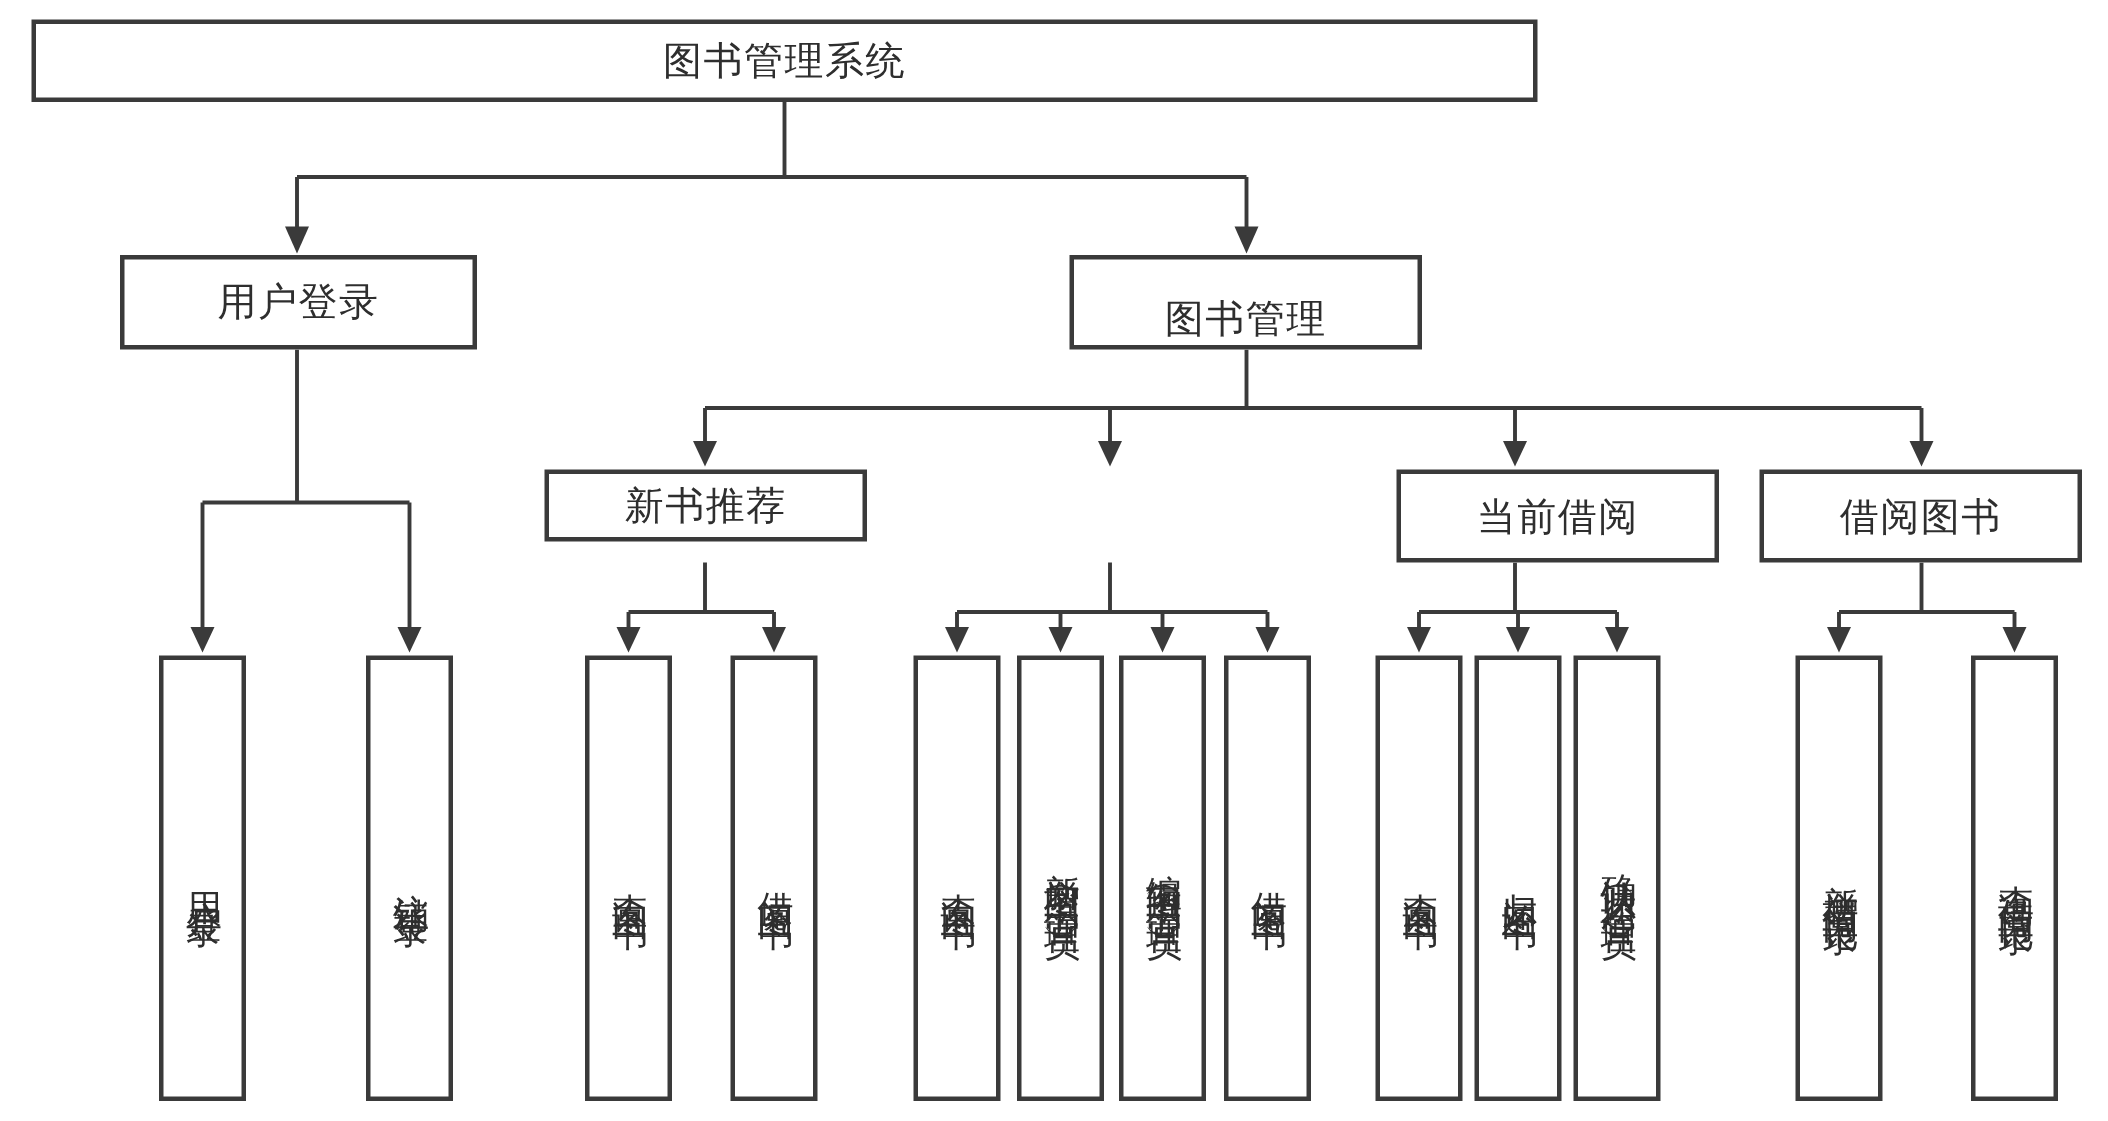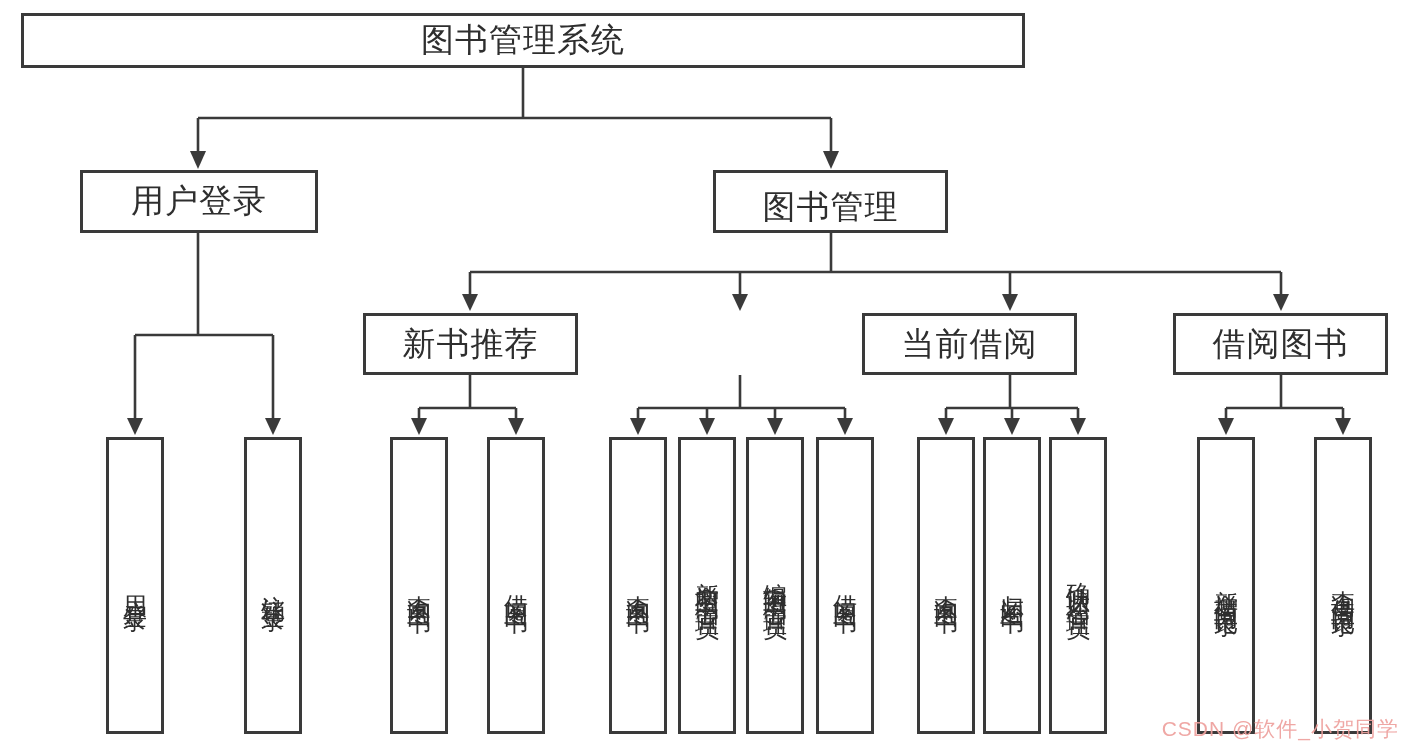--- a/index.html
+++ b/index.html
@@ -26,21 +26,21 @@
     box-sizing: border-box;
     background: #ffffff;
     border: 3px solid #3a3a3a;
     display: flex;
     align-items: center;
     justify-content: center;
     z-index: 2;
     color: #2e2e2e;
   }
   .hbox span {
-    font-size: 33px;
+    font-size: 26px;
     letter-spacing: 1px;
     white-space: nowrap;
     color: #2e2e2e;
   }
   .vbox span {
     writing-mode: vertical-rl;
     text-orientation: mixed;
     font-size: 24px;
     letter-spacing: 5px;
     line-height: 1;
@@ -136,24 +136,24 @@
     <span>图书管理系统</span>
   </div>
 
   <div class="box hbox" style="left:80px; top:170px; width:238px; height:63px;">
     <span>用户登录</span>
   </div>
   <div class="box hbox" style="left:713px; top:170px; width:235px; height:63px;align-items:flex-end;">
     <span>图书管理</span>
   </div>
 
-  <div class="box hbox" style="left:363px; top:313px; width:215px; height:62px;">
+  <div class="box hbox" style="left:363px; top:313px; width:215px; height:48px;">
     <span>新书推荐</span>
   </div>
-  <div class="box hbox" style="left:862px; top:313px; width:215px; height:62px;font-family:Liberation Serif, serif;">
+  <div class="box hbox" style="left:931px; top:313px; width:215px; height:62px;font-family:Liberation Serif, serif;">
     <span>当前借阅</span>
   </div>
   <div class="box hbox" style="left:1173px; top:313px; width:215px; height:62px;">
     <span>借阅图书</span>
   </div>
 
   <div class="box vbox" style="left:106px; top:437px; width:58px; height:297px;">
     <span>用户登录</span>
   </div>
   <div class="box vbox" style="left:244px; top:437px; width:58px; height:297px;">
@@ -190,15 +190,14 @@
     <span>确认归还（管理员）</span>
   </div>
 
   <div class="box vbox" style="left:1197px; top:437px; width:58px; height:297px;">
     <span>新增借阅记录</span>
   </div>
   <div class="box vbox" style="left:1314px; top:437px; width:58px; height:297px;">
     <span>查询借阅记录</span>
   </div>
 
-  <div class="watermark">CSDN @软件_小贺同学</div>
 
 </div>
 
 </body></html>

